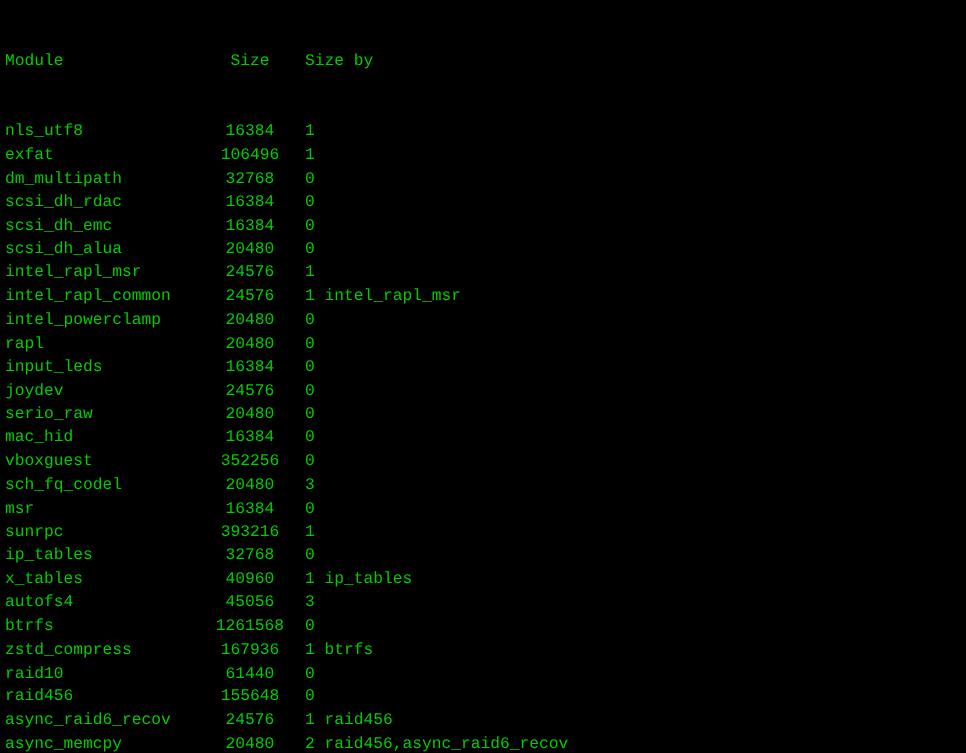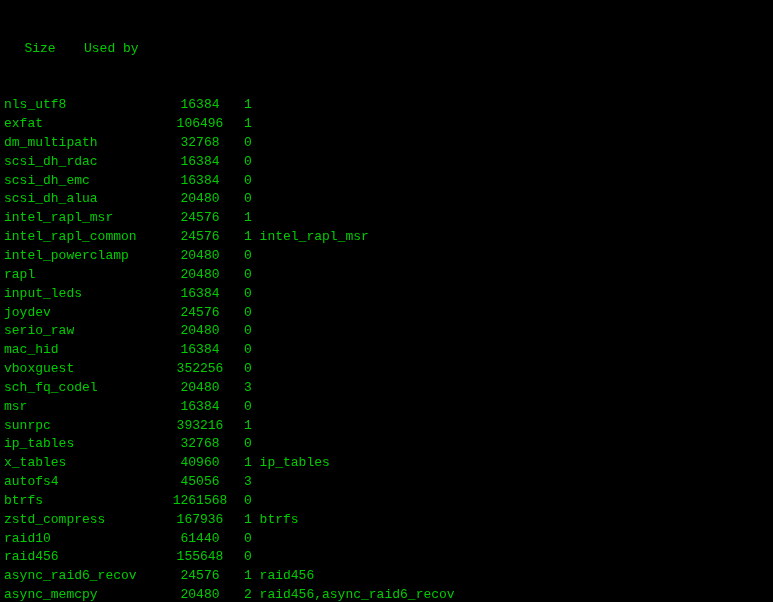--- a/index.html
+++ b/index.html
@@ -22,17 +22,17 @@
     .col-usedby { display: inline-block; }
     .data-row {
       display: flex;
     }
   </style>
 </head>
 <body>
 
 <div class="terminal">
   <div class="data-row">
-    <span class="col-size">Size</span><span class="col-usedby">Used by</span>
+    <span class="col-module">Module</span><span class="col-size">Size</span><span class="col-usedby">Size by</span>
   </div>
   <div id="rows-container"><div class="data-row"><span class="col-module">nls_utf8</span><span class="col-size">16384</span><span class="col-usedby">1</span></div><div class="data-row"><span class="col-module">exfat</span><span class="col-size">106496</span><span class="col-usedby">1</span></div><div class="data-row"><span class="col-module">dm_multipath</span><span class="col-size">32768</span><span class="col-usedby">0</span></div><div class="data-row"><span class="col-module">scsi_dh_rdac</span><span class="col-size">16384</span><span class="col-usedby">0</span></div><div class="data-row"><span class="col-module">scsi_dh_emc</span><span class="col-size">16384</span><span class="col-usedby">0</span></div><div class="data-row"><span class="col-module">scsi_dh_alua</span><span class="col-size">20480</span><span class="col-usedby">0</span></div><div class="data-row"><span class="col-module">intel_rapl_msr</span><span class="col-size">24576</span><span class="col-usedby">1</span></div><div class="data-row"><span class="col-module">intel_rapl_common</span><span class="col-size">24576</span><span class="col-usedby">1 intel_rapl_msr</span></div><div class="data-row"><span class="col-module">intel_powerclamp</span><span class="col-size">20480</span><span class="col-usedby">0</span></div><div class="data-row"><span class="col-module">rapl</span><span class="col-size">20480</span><span class="col-usedby">0</span></div><div class="data-row"><span class="col-module">input_leds</span><span class="col-size">16384</span><span class="col-usedby">0</span></div><div class="data-row"><span class="col-module">joydev</span><span class="col-size">24576</span><span class="col-usedby">0</span></div><div class="data-row"><span class="col-module">serio_raw</span><span class="col-size">20480</span><span class="col-usedby">0</span></div><div class="data-row"><span class="col-module">mac_hid</span><span class="col-size">16384</span><span class="col-usedby">0</span></div><div class="data-row"><span class="col-module">vboxguest</span><span class="col-size">352256</span><span class="col-usedby">0</span></div><div class="data-row"><span class="col-module">sch_fq_codel</span><span class="col-size">20480</span><span class="col-usedby">3</span></div><div class="data-row"><span class="col-module">msr</span><span class="col-size">16384</span><span class="col-usedby">0</span></div><div class="data-row"><span class="col-module">sunrpc</span><span class="col-size">393216</span><span class="col-usedby">1</span></div><div class="data-row"><span class="col-module">ip_tables</span><span class="col-size">32768</span><span class="col-usedby">0</span></div><div class="data-row"><span class="col-module">x_tables</span><span class="col-size">40960</span><span class="col-usedby">1 ip_tables</span></div><div class="data-row"><span class="col-module">autofs4</span><span class="col-size">45056</span><span class="col-usedby">3</span></div><div class="data-row"><span class="col-module">btrfs</span><span class="col-size">1261568</span><span class="col-usedby">0</span></div><div class="data-row"><span class="col-module">zstd_compress</span><span class="col-size">167936</span><span class="col-usedby">1 btrfs</span></div><div class="data-row"><span class="col-module">raid10</span><span class="col-size">61440</span><span class="col-usedby">0</span></div><div class="data-row"><span class="col-module">raid456</span><span class="col-size">155648</span><span class="col-usedby">0</span></div><div class="data-row"><span class="col-module">async_raid6_recov</span><span class="col-size">24576</span><span class="col-usedby">1 raid456</span></div><div class="data-row"><span class="col-module">async_memcpy</span><span class="col-size">20480</span><span class="col-usedby">2 raid456,async_raid6_recov</span></div></div>
   
 </div>
 
 </body></html>

